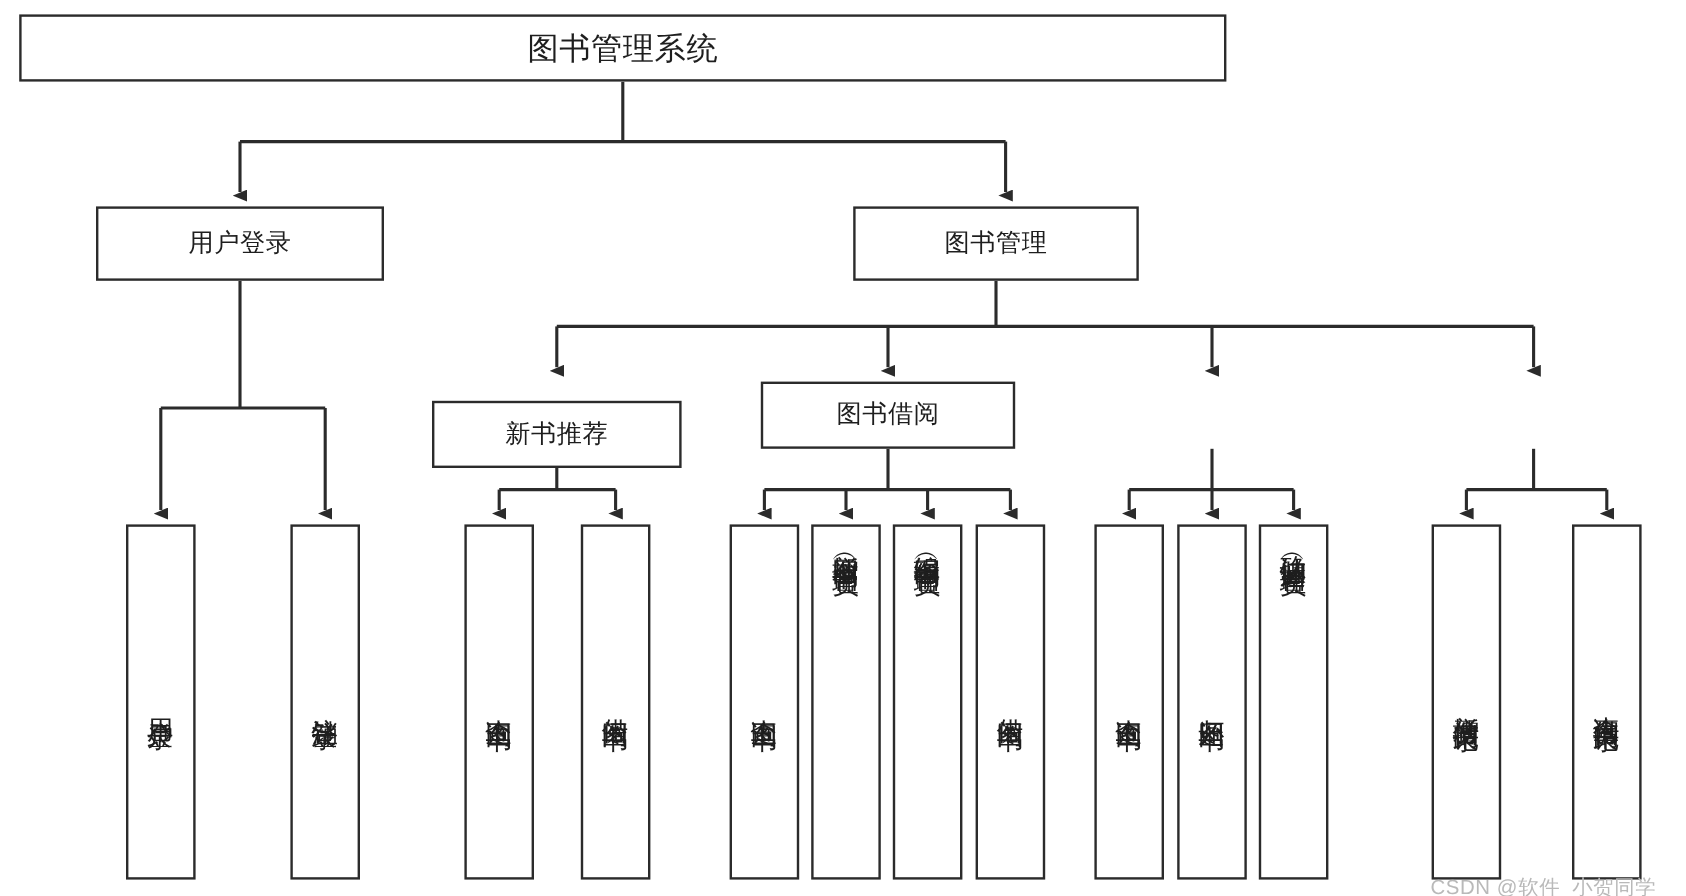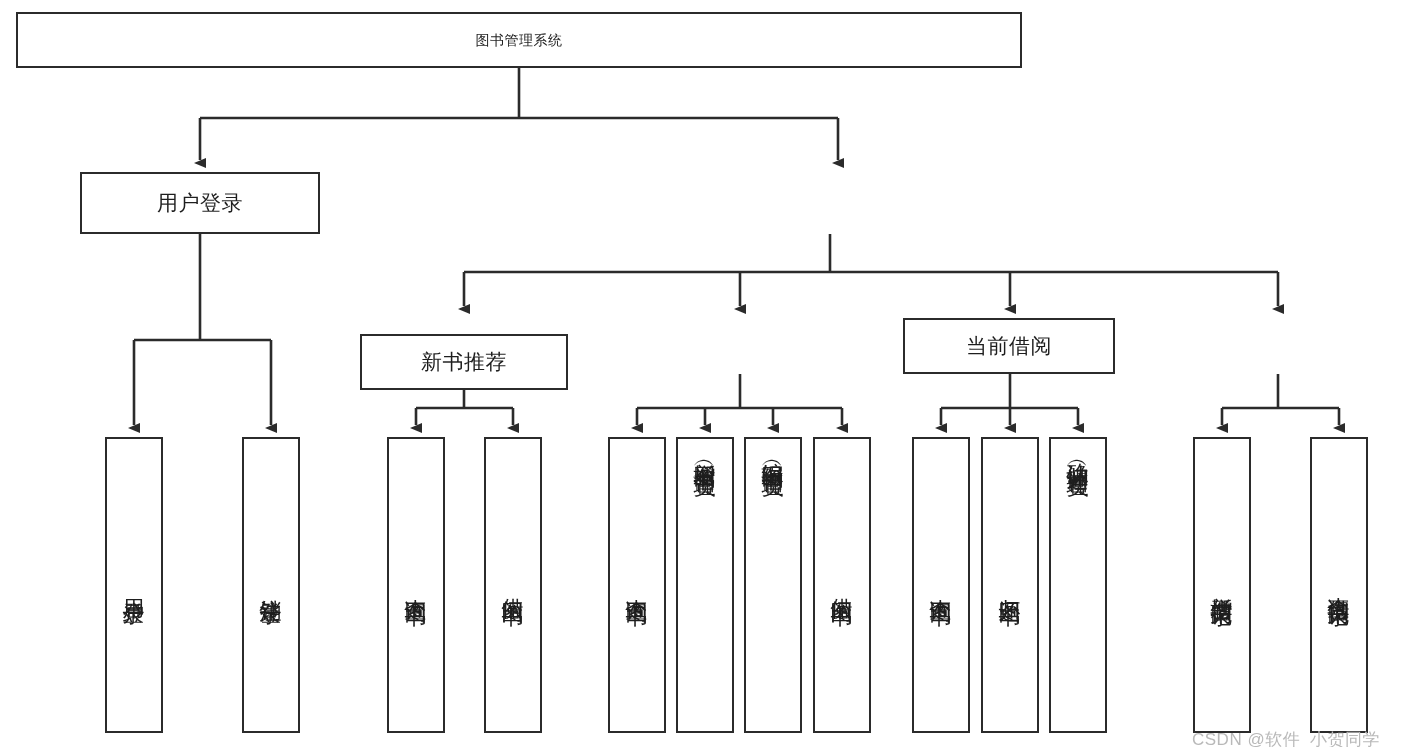--- a/index.html
+++ b/index.html
@@ -42,21 +42,21 @@
     line-height: 1.18;
     letter-spacing: 0.5px;
     color: #1e1e1e;
     white-space: pre-line;
   }
   
   .node.horiz .node-label {
     font-size: 21px;
   }
   .node.root .node-label {
-    font-size: 14px;
+    font-size: 26px;
   }
   
   .node.vert {
     align-items: flex-start;
     justify-content: center;
     padding-top: 6px;
   }
   .node.vert .node-label {
     writing-mode: vertical-rl;
     text-orientation: upright;
@@ -133,29 +133,32 @@
   </svg>
 
   <div class="node horiz root" style="left:16px; top:12px; width:1006px; height:56px;">
     <span class="node-label">图书管理系统</span>
   </div>
 
   <div class="node horiz" style="left:80px; top:172px; width:240px; height:62px;">
     <span class="node-label">用户登录</span>
   </div>
 
+  <div class="node horiz" style="left:711px; top:172px; width:238px; height:62px;">
+    <span class="node-label">图书管理</span>
+  </div>
 
   <div class="node horiz" style="left:360px; top:318px; width:208px; height:56px;margin-top:16px;">
     <span class="node-label">新书推荐</span>
   </div>
 
-
-  <div class="node horiz" style="left:903px; top:318px; width:212px; height:56px;">
-    <span class="node-label">当前借阅</span>
-  </div>
+  <div class="node horiz" style="left:634px; top:318px; width:212px; height:56px;">
+    <span class="node-label">图书借阅</span>
+  </div>
+
 
 
   <div class="node vert middle" style="left:105px; top:437px; width:58px; height:296px;">
     <span class="node-label">用户登录</span>
   </div>
 
   <div class="node vert middle" style="left:242px; top:437px; width:58px; height:296px;">
     <span class="node-label">注销登录</span>
   </div>
 

